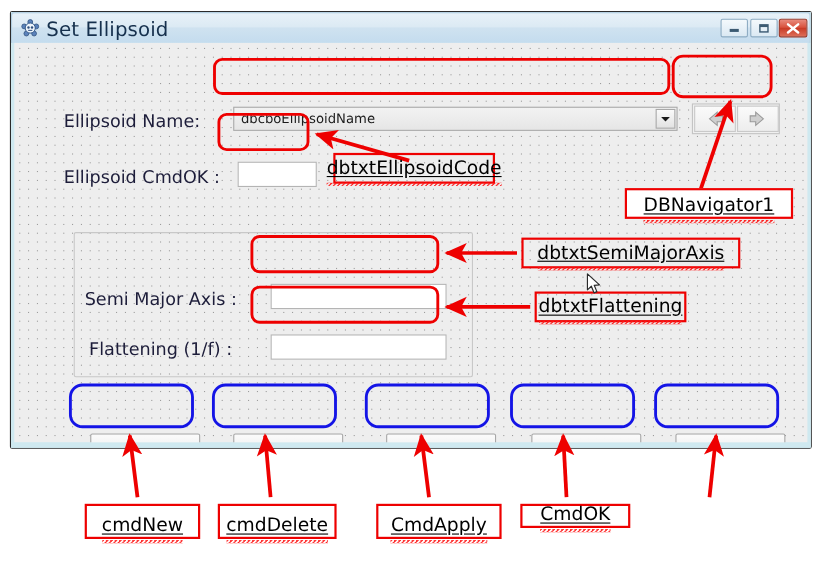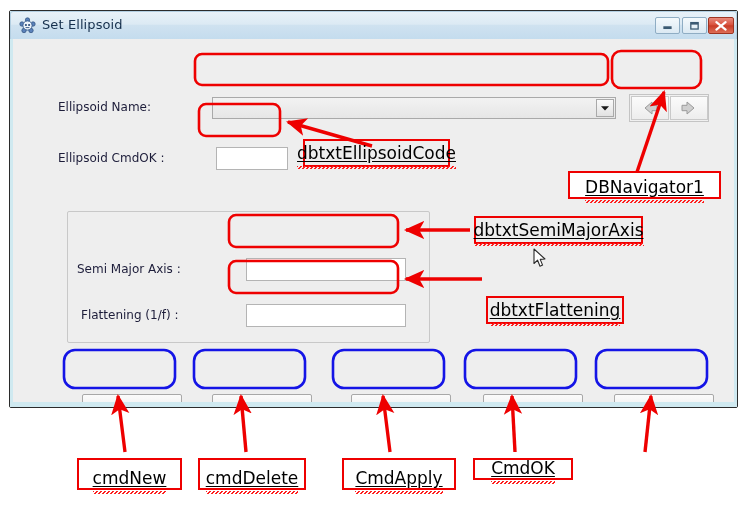--- a/index.html
+++ b/index.html
@@ -50,21 +50,21 @@
     box-sizing: border-box;
   }
   #title-icon {
     position: absolute;
     left: 8px; top: 5px;
     width: 17px; height: 17px;
   }
   #title-text {
     position: absolute;
     left: 31px; top: 5px;
-    font-size: 13px;
+    font-size: 18px;
     color: #16304d;
     letter-spacing: .1px;
     white-space: nowrap;
   }
   .wbtn {
     position: absolute;
     top: 5px;
     width: 25px; height: 17px;
     box-sizing: border-box;
     border: 1px solid #8fadc4;
@@ -90,21 +90,21 @@
     background-color: #eeeeee;
     background-image:
       radial-gradient(#8a8a8a 0.6px, transparent 0.7px);
     background-size: 8px 8px;
     background-position: 1px 1px;
     overflow: hidden;
   }
 
   .lbl {
     position: absolute;
-    font-size: 12px;
+    font-size: 16px;
     color: #1d1d3a;
     white-space: nowrap;
     text-align: right;
   }
 
   
   #combo {
     position: absolute;
     left: 199px; top: 58px;
     width: 404px; height: 22px;
@@ -235,22 +235,22 @@
     left: 4px; right: 4px;
     bottom: -6px;
     height: 3px;
     background-image: repeating-linear-gradient(
         135deg, #ff2020 0 1.4px, transparent 1.4px 2.8px);
     background-size: 4px 3px;
   }
 
   #lbl-code  { left: 303px; top: 139px; width: 147px; height: 28px; }
   #lbl-nav   { left: 568px; top: 171px; width: 153px; height: 28px; }
-  #lbl-sma   { left: 474px; top: 216px; width: 169px; height: 28px; }
-  #lbl-flat  { left: 486px; top: 265px; width: 138px; height: 28px; margin-top: 31px; }
+  #lbl-sma   { left: 474px; top: 216px; width: 199px; height: 28px; }
+  #lbl-flat  { left: 486px; top: 265px; width: 138px; height: 28px; }
 
   #lbl-new    { left: 77px;  top: 458px; width: 105px; height: 32px; }
   #lbl-delete { left: 198px; top: 458px; width: 108px; height: 32px; }
   #lbl-apply  { left: 342px; top: 458px; width: 114px; height: 32px; }
   #lbl-ok     { left: 473px; top: 458px; width: 100px; height: 22px; }
   #lbl-cancel { left: 607px; top: 458px; width: 126px; height: 32px; }
 
   #cursor { position: absolute; left: 533px; top: 248px; width: 14px; height: 20px; }
 </style>
 </head>
@@ -297,20 +297,21 @@
       </div>
     </div>
 
     <div id="canvas">
 
       <div class="lbl" style="left:45px; top:61px;">Ellipsoid Name:</div>
 
       <div class="lbl" style="left:45px; top:112px;">Ellipsoid CmdOK :</div>
 
       <div id="combo">
+        <span id="combo-text">dbcboEllipsoidName</span>
         <span id="combo-arrow">
           <svg width="16" height="16" viewBox="0 0 16 16">
             <path d="M4 6.3 L8 10.4 L12 6.3 Z" fill="#1a1a1a"></path>
           </svg>
         </span>
       </div>
 
       <div class="edit" id="edit-code"></div>
 
       <div id="groupbox"></div>

